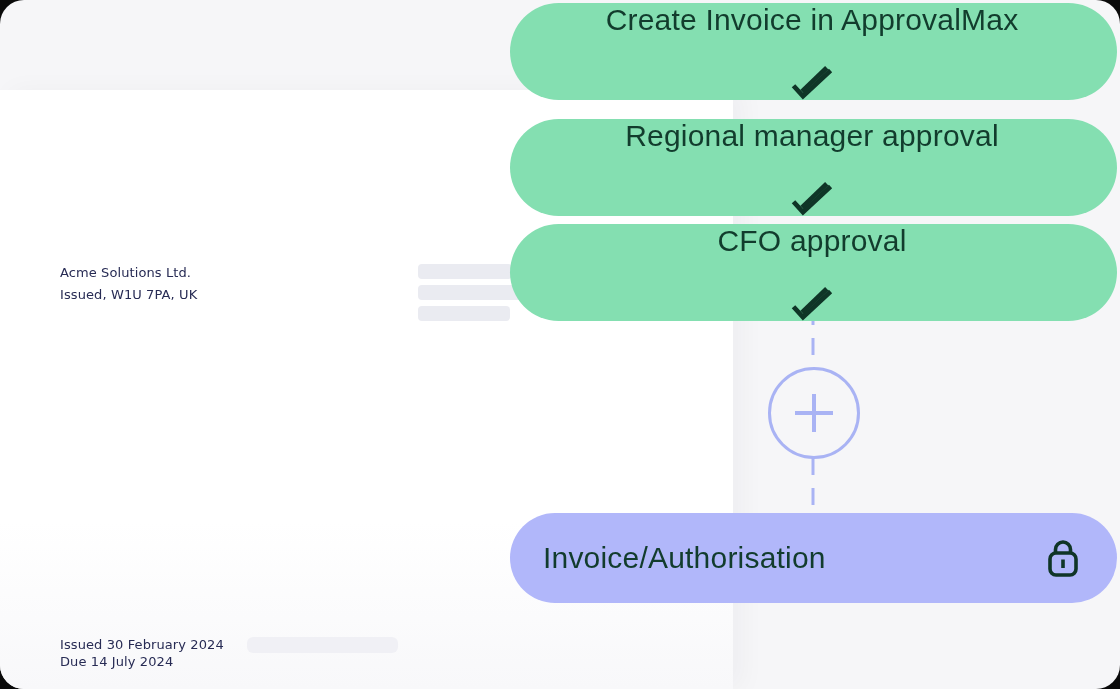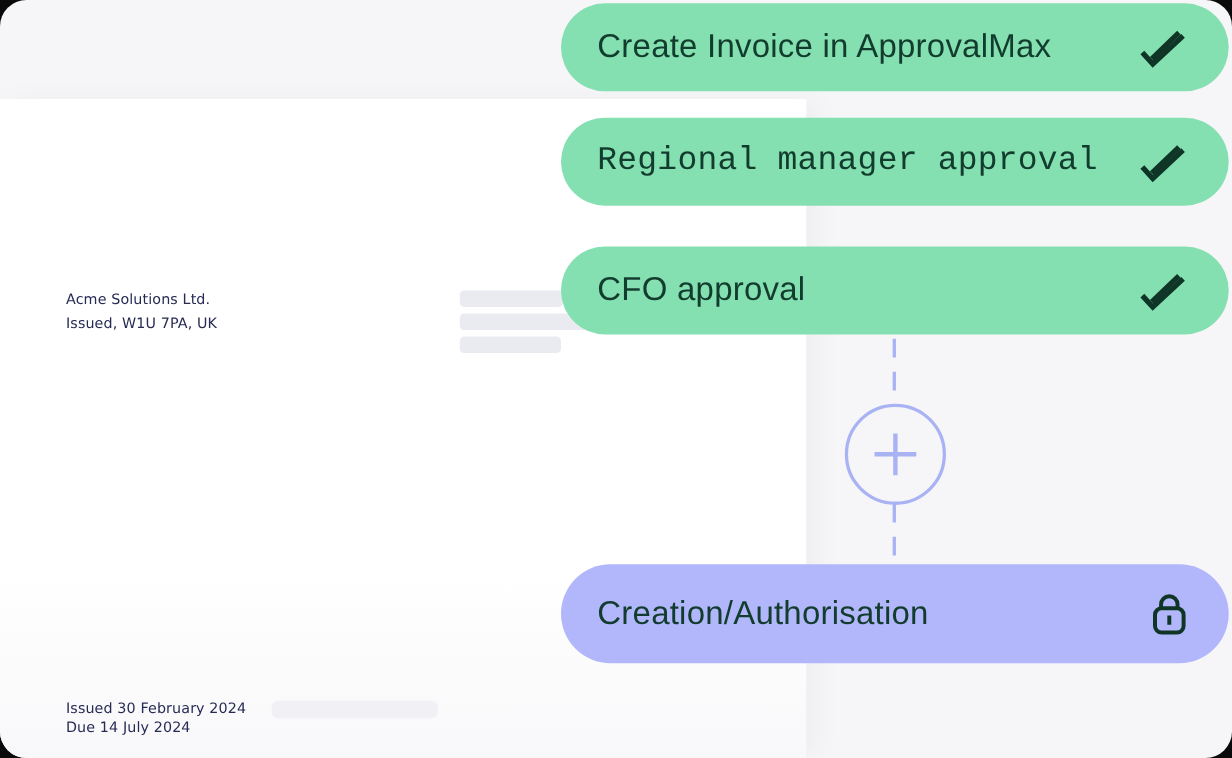--- a/index.html
+++ b/index.html
@@ -55,23 +55,23 @@
   }
   
   .pill{
     position:absolute;left:510px;right:3px;z-index:6;
     display:flex;align-items:center;box-sizing:border-box;
     padding:0 36px 0 33px;cursor:pointer;
     color:var(--text-dark-green);
     font-size:30px;font-weight:400;letter-spacing:.2px;
   }
   .pill .pill-label{flex:1 1 auto;white-space:nowrap;overflow:hidden;}
-  .step-pill{background:var(--step-green);height:80px;border-radius:48.5px;}
+  .step-pill{background:var(--step-green);height:97px;border-radius:48.5px;flex-direction:column;}
   .step-1{top:3px;}
-  .step-2{top:107px;font-family:Liberation Mono, monospace;}
+  .step-2{top:119px;}
   .step-3{top:224px;}
   .stage-pill{background:var(--stage-purple);height:90px;border-radius:45px;top:513px;}
   .pill-icon{flex:0 0 auto;display:flex;align-items:center;justify-content:center;color:#0F3527;}
 </style>
 </head>
 <body>
 
 <div class="stage-canvas">
 
   <div class="invoice-card">
@@ -127,21 +127,21 @@
     <span class="pill-label">CFO approval</span>
     <span class="pill-icon">
       <svg width="47" height="38" viewBox="0 0 48 40">
         <polyline points="4,25 14,36 43,9" fill="none" stroke="#0F3527" stroke-width="5"></polyline>
         <polyline points="13,31 39,6" fill="none" stroke="#0F3527" stroke-width="5"></polyline>
       </svg>
     </span>
   </div>
 
   <div class="pill stage-pill">
-    <span class="pill-label">Creation/Authorisation</span>
+    <span class="pill-label">Invoice/Authorisation</span>
     <span class="pill-icon">
       <svg width="36" height="42" viewBox="0 0 34 42">
         <rect x="4" y="16" width="26" height="22" rx="6" fill="none" stroke="#0F3527" stroke-width="3.6"></rect>
         <path d="M 9.5 16 L 9.5 12.5 A 7.5 7.5 0 0 1 24.5 12.5 L 24.5 16" fill="none" stroke="#0F3527" stroke-width="3.6"></path>
         <line x1="17" y1="22.5" x2="17" y2="31" stroke="#0F3527" stroke-width="3.6"></line>
       </svg>
     </span>
   </div>
 
 </div>

